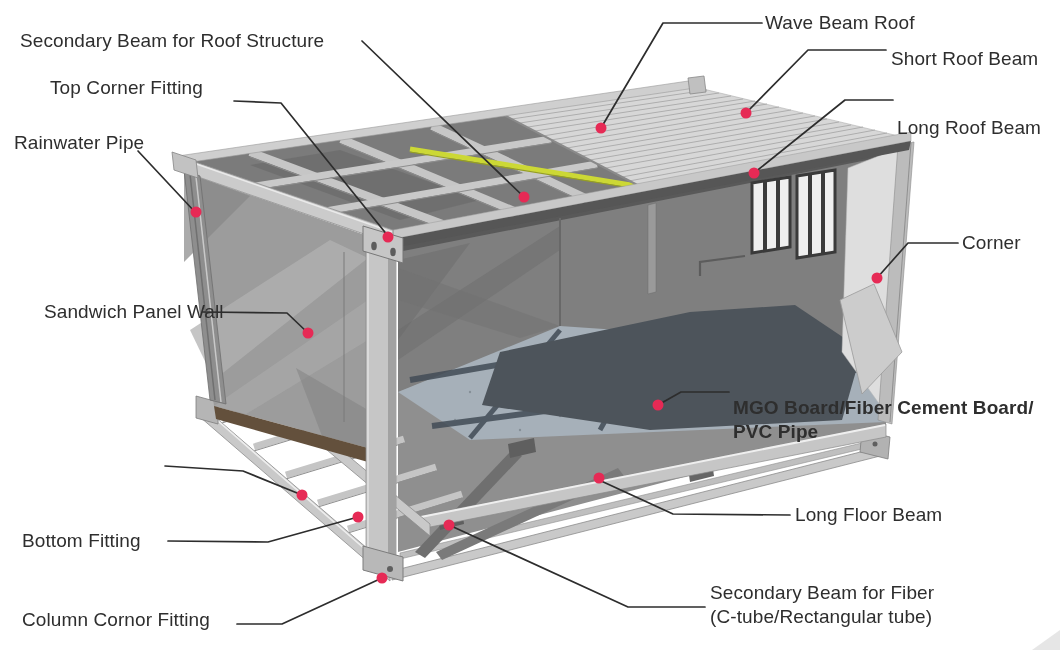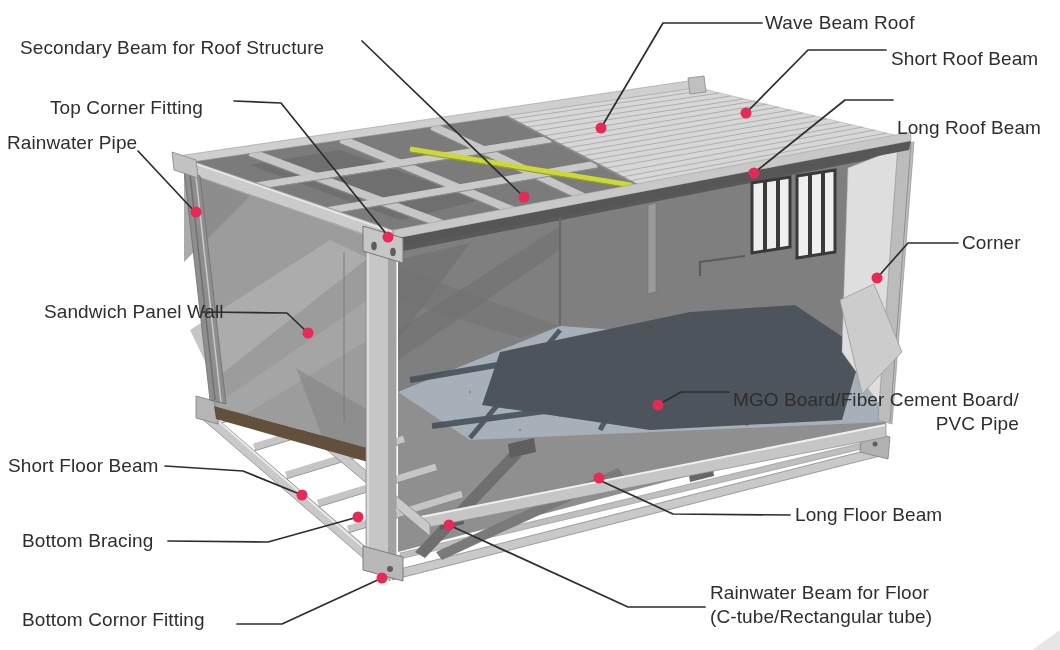--- a/index.html
+++ b/index.html
@@ -2,29 +2,29 @@
 <html><head>
 <meta charset="utf-8">
 <style>
   html,body{margin:0;padding:0;background:#ffffff;}
   #stage{position:relative;width:1060px;height:650px;background:#ffffff;overflow:hidden;
          font-family:"Liberation Sans",sans-serif;}
   #stage svg{position:absolute;left:0;top:0;}
   .label{position:absolute;font-size:19px;line-height:24px;color:#2e2e2e;white-space:nowrap;
          letter-spacing:.1px;}
   .label div{white-space:nowrap;}
-  #lb-secondary-roof{left:20px;top:29px;margin-top:7px;}
-  #lb-top-corner{left:50px;top:96px;}
-  #lb-rainwater{left:7px;top:131px;}
+  #lb-secondary-roof{left:20px;top:29px;}
+  #lb-top-corner{left:50px;top:76px;}
+  #lb-rainwater{left:14px;top:131px;}
   #lb-wave-roof{left:765px;top:11px;}
   #lb-short-roof{left:891px;top:47px;}
   #lb-long-roof{left:897px;top:88px;margin-top:28px;}
   #lb-column{left:962px;top:231px;}
   #lb-sandwich{left:10px;top:300px;margin-left:34px;}
-  #lb-mgo{left:733px;top:388px;text-align:right;}
+  #lb-mgo{left:733px;top:396px;text-align:left;font-weight:bold;}
   #lb-short-floor{left:8px;top:454px;}
   #lb-bottom-bracing{left:22px;top:529px;}
   #lb-bottom-cornor{left:22px;top:608px;}
   #lb-long-floor{left:795px;top:503px;}
   #lb-secondary-floor{left:710px;top:581px;}
 </style>
 </head>
 <body>
 
 <div id="stage">
@@ -262,22 +262,21 @@
 <div class="label" id="lb-rainwater">Rainwater Pipe</div>
 <div class="label" id="lb-wave-roof">Wave Beam Roof</div>
 <div class="label" id="lb-short-roof">Short Roof Beam</div>
 <div class="label" id="lb-long-roof">Long Roof Beam</div>
 <div class="label" id="lb-column">Corner</div>
 <div class="label" id="lb-sandwich">Sandwich Panel Wall</div>
 <div class="label" id="lb-mgo">
   <div>MGO Board/Fiber Cement Board/</div>
   <div>PVC Pipe</div>
 </div>
-<div class="label" id="lb-short-floor">Short Floor Beam</div>
-<div class="label" id="lb-bottom-bracing">Bottom Bracing</div>
-<div class="label" id="lb-bottom-cornor">Bottom Cornor Fitting</div>
+<div class="label" id="lb-bottom-bracing">Bottom Fitting</div>
+<div class="label" id="lb-bottom-cornor">Column Cornor Fitting</div>
 <div class="label" id="lb-long-floor">Long Floor Beam</div>
 <div class="label" id="lb-secondary-floor">
-  <div>Rainwater Beam for Floor</div>
+  <div>Secondary Beam for Fiber</div>
   <div>(C-tube/Rectangular tube)</div>
 </div>
 
 </div>
 
 </body></html>

